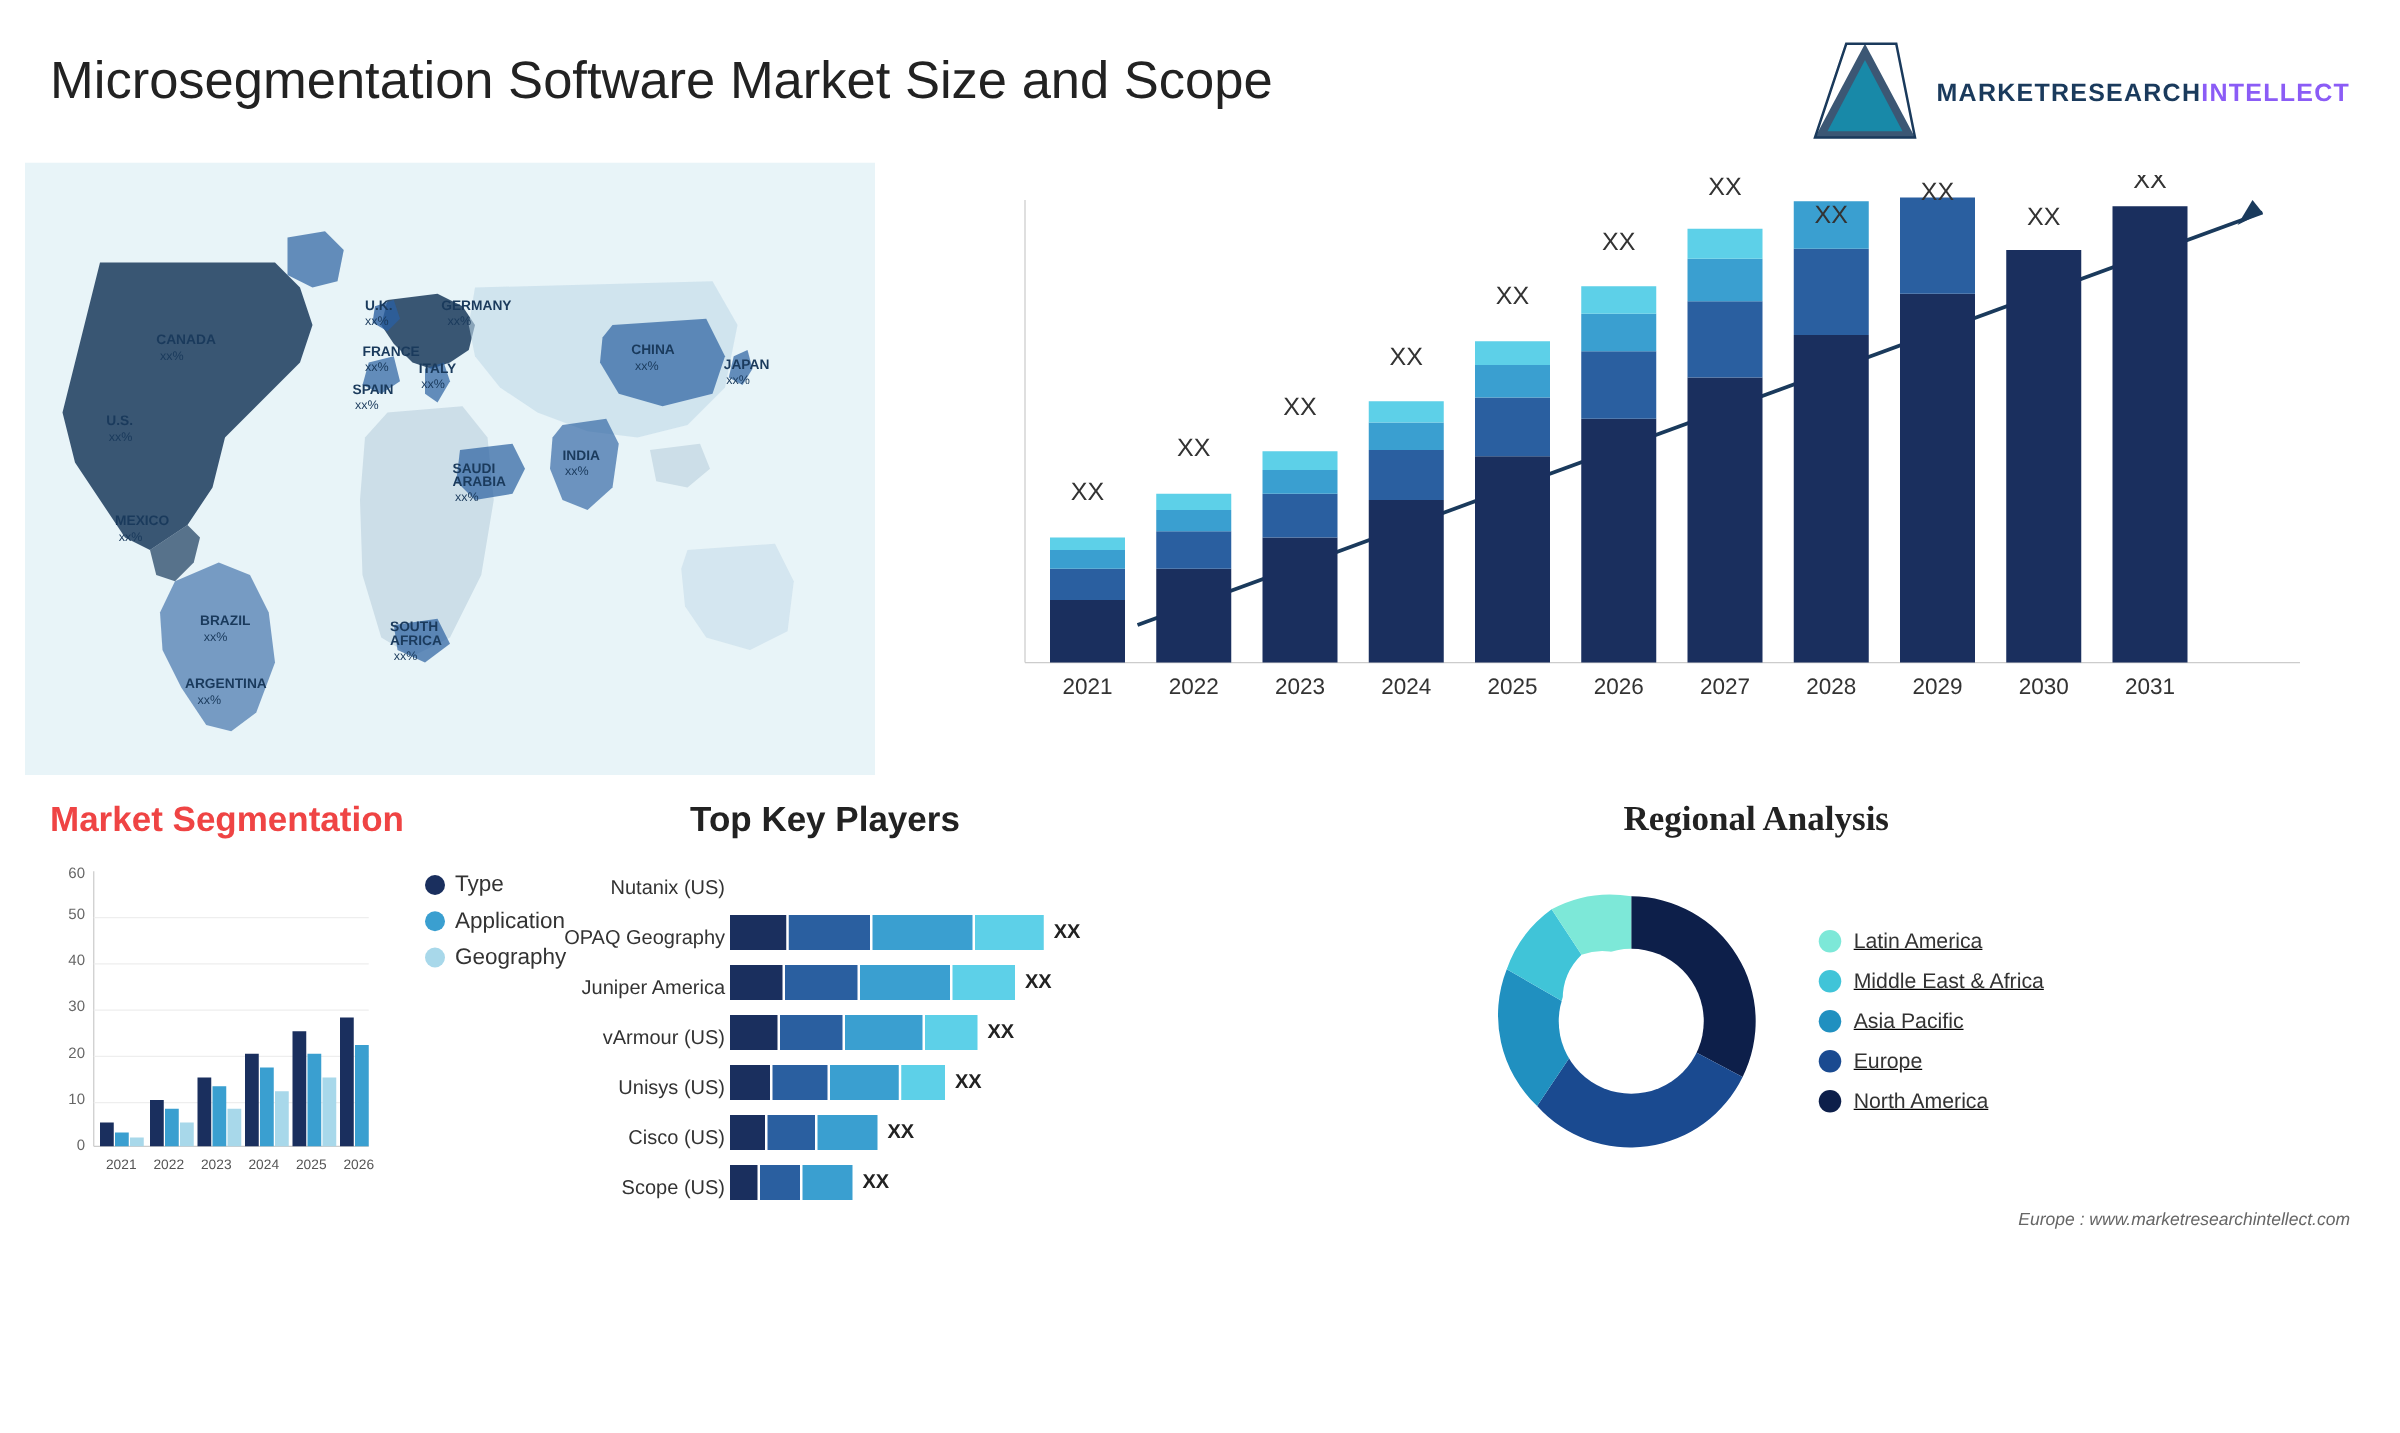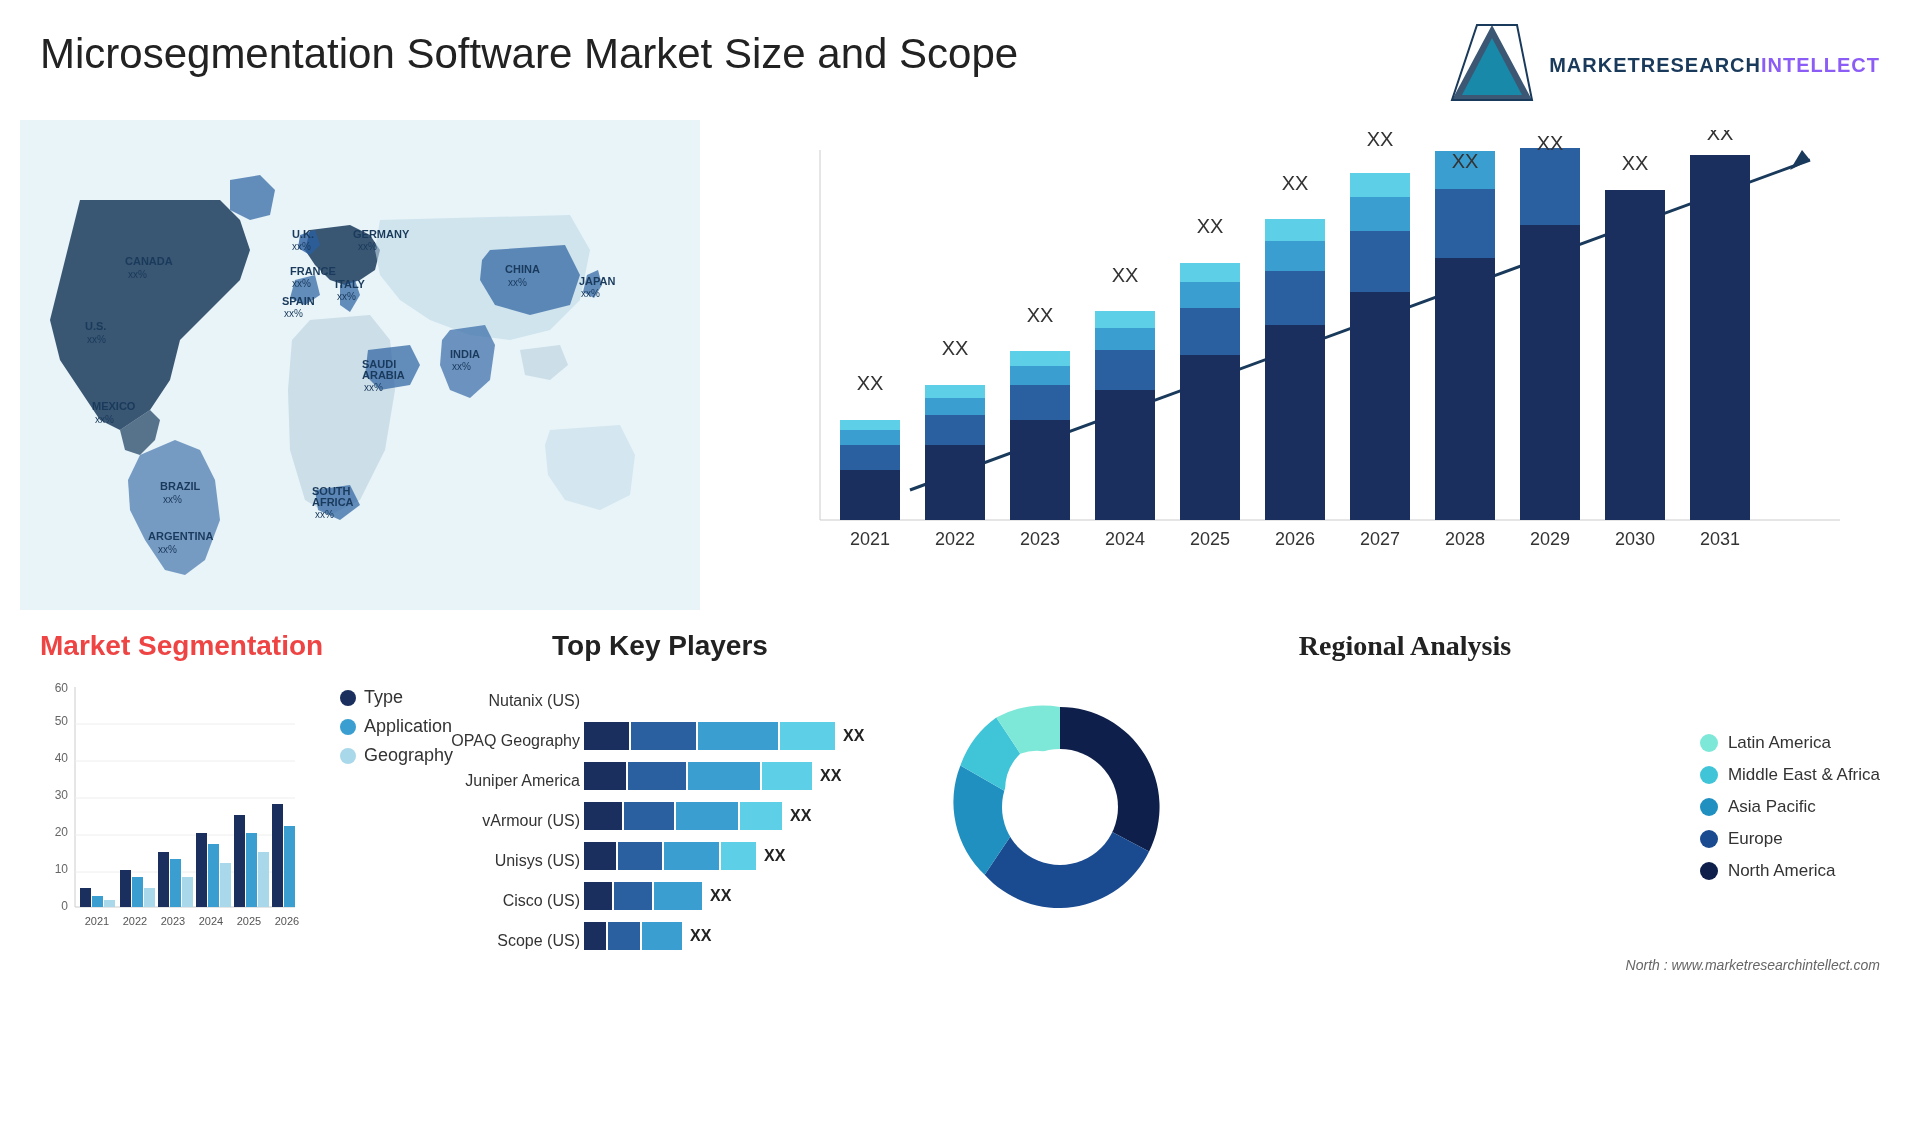--- a/index.html
+++ b/index.html
@@ -10,21 +10,21 @@
       font-family: Arial, sans-serif;
       overflow: hidden;
       position: relative;
     }
 
     
     .header {
       display: flex;
       justify-content: space-between;
       align-items: flex-start;
-      padding: 20px 40px 10px 40px;
+      padding: 30px 40px 10px 40px;
     }
     .main-title {
       font-size: 42px;
       font-weight: 400;
       color: #222;
       margin-top: 10px;
     }
     .logo-container {
       display: flex;
       align-items: center;
@@ -170,21 +170,22 @@
       font-weight: 700;
       color: #222;
       margin-bottom: 15px;
       text-align: center;
       font-family: Liberation Serif, serif;
     }
     .regional-content {
       display: flex;
       align-items: center;
       gap: 20px;
-      justify-content: space-between;
+      justify-content: center;
+      text-decoration: underline;
     }
     .donut-container {
       width: 260px;
       height: 260px;
       flex-shrink: 0;
     }
     .regional-legend {
       display: flex;
       flex-direction: column;
       gap: 12px;
@@ -609,16 +610,16 @@
         <div class="reg-legend-item">
           <div class="reg-legend-dot" style="background:#1a4a90;"></div>
           <span>Europe</span>
         </div>
         <div class="reg-legend-item">
           <div class="reg-legend-dot" style="background:#0d1f4a;"></div>
           <span>North America</span>
         </div>
       </div>
     </div>
-    <div style="text-align:right; font-size:14px; color:#666; font-style:italic; margin-top:20px;">North : www.marketresearchintellect.com</div>
+    <div style="text-align:right; font-size:14px; color:#666; font-style:italic; margin-top:20px;">Europe : www.marketresearchintellect.com</div>
   </div>
 
 </div>
 
 </body></html>

